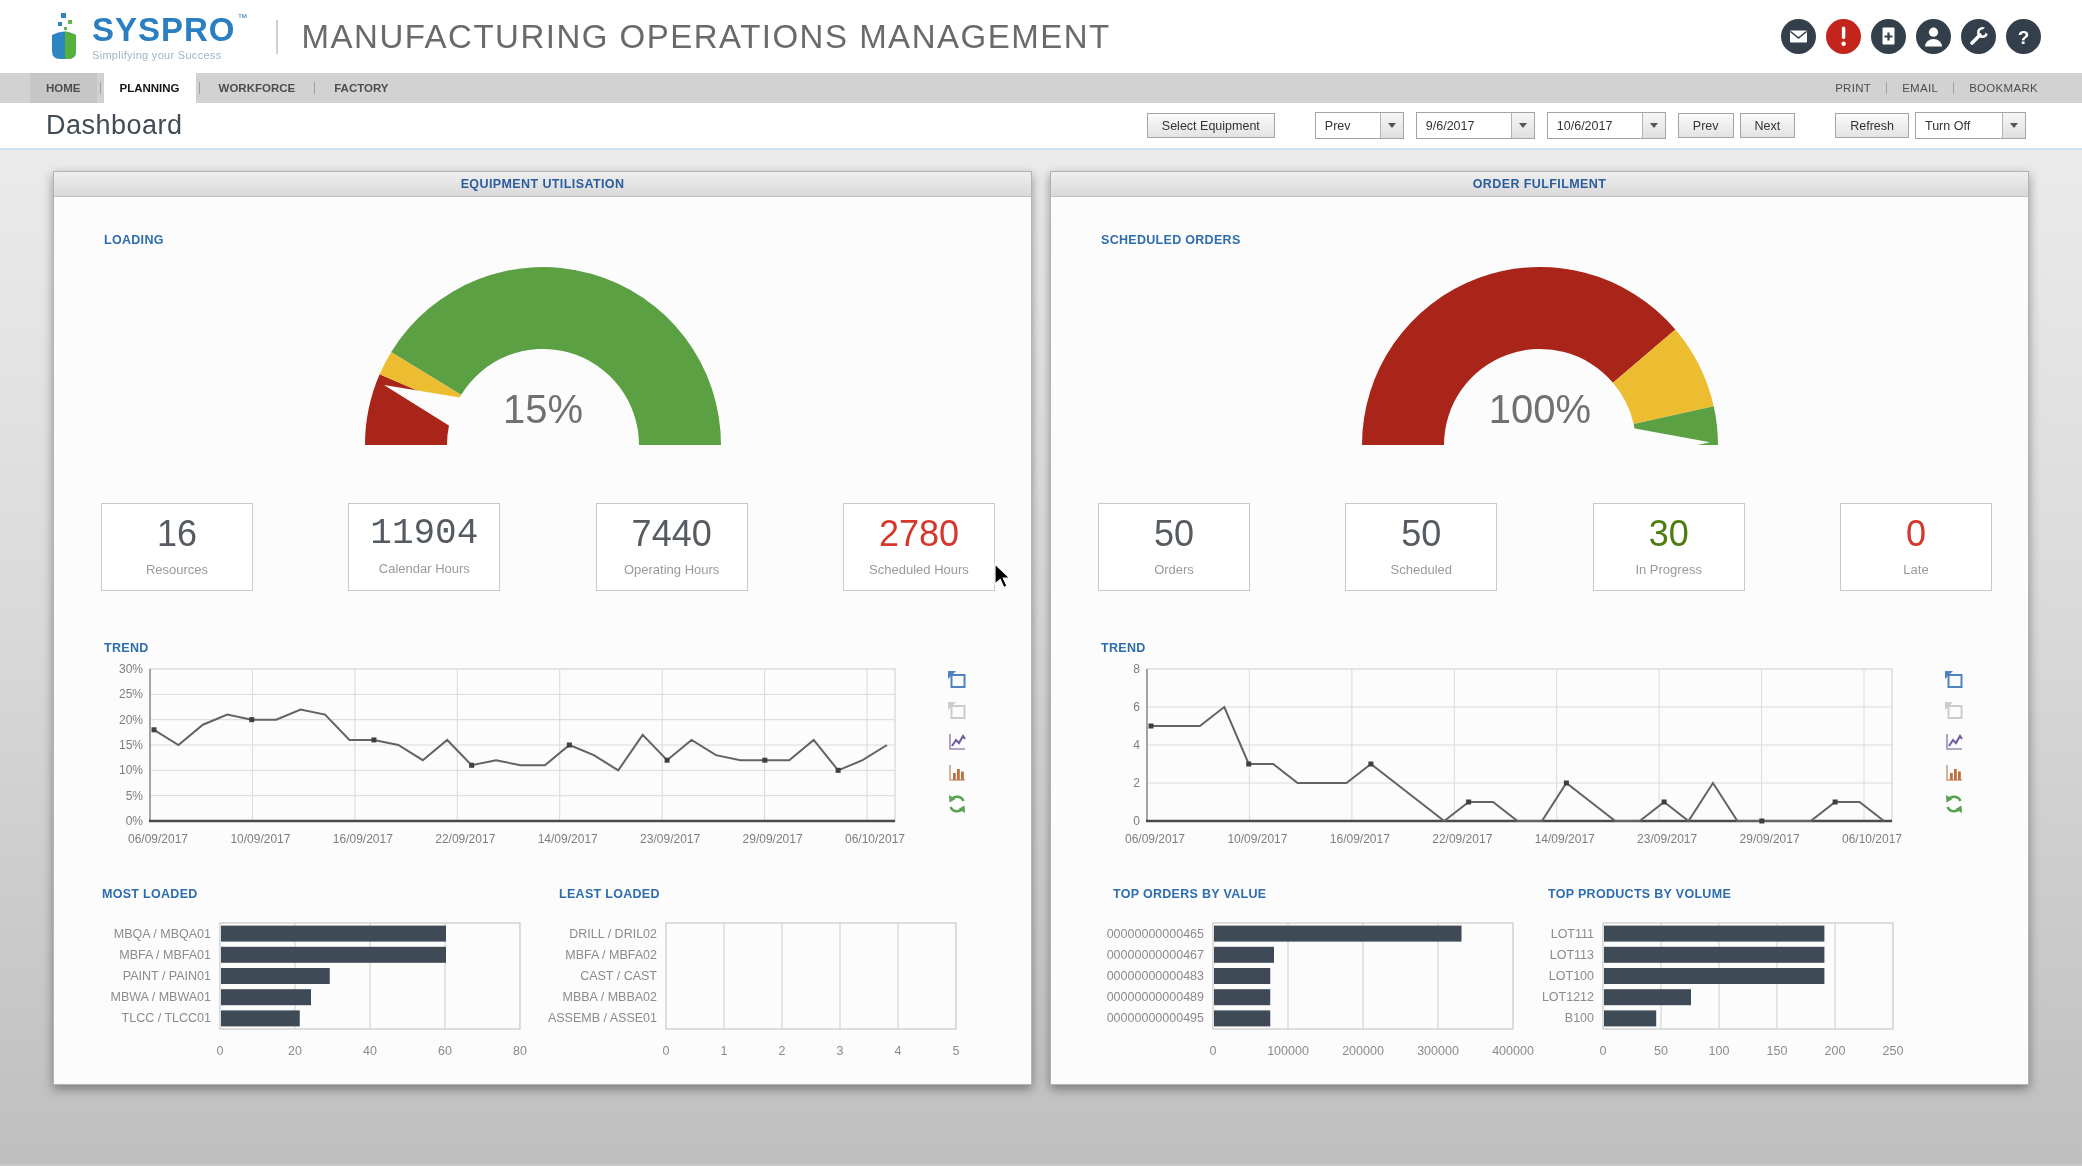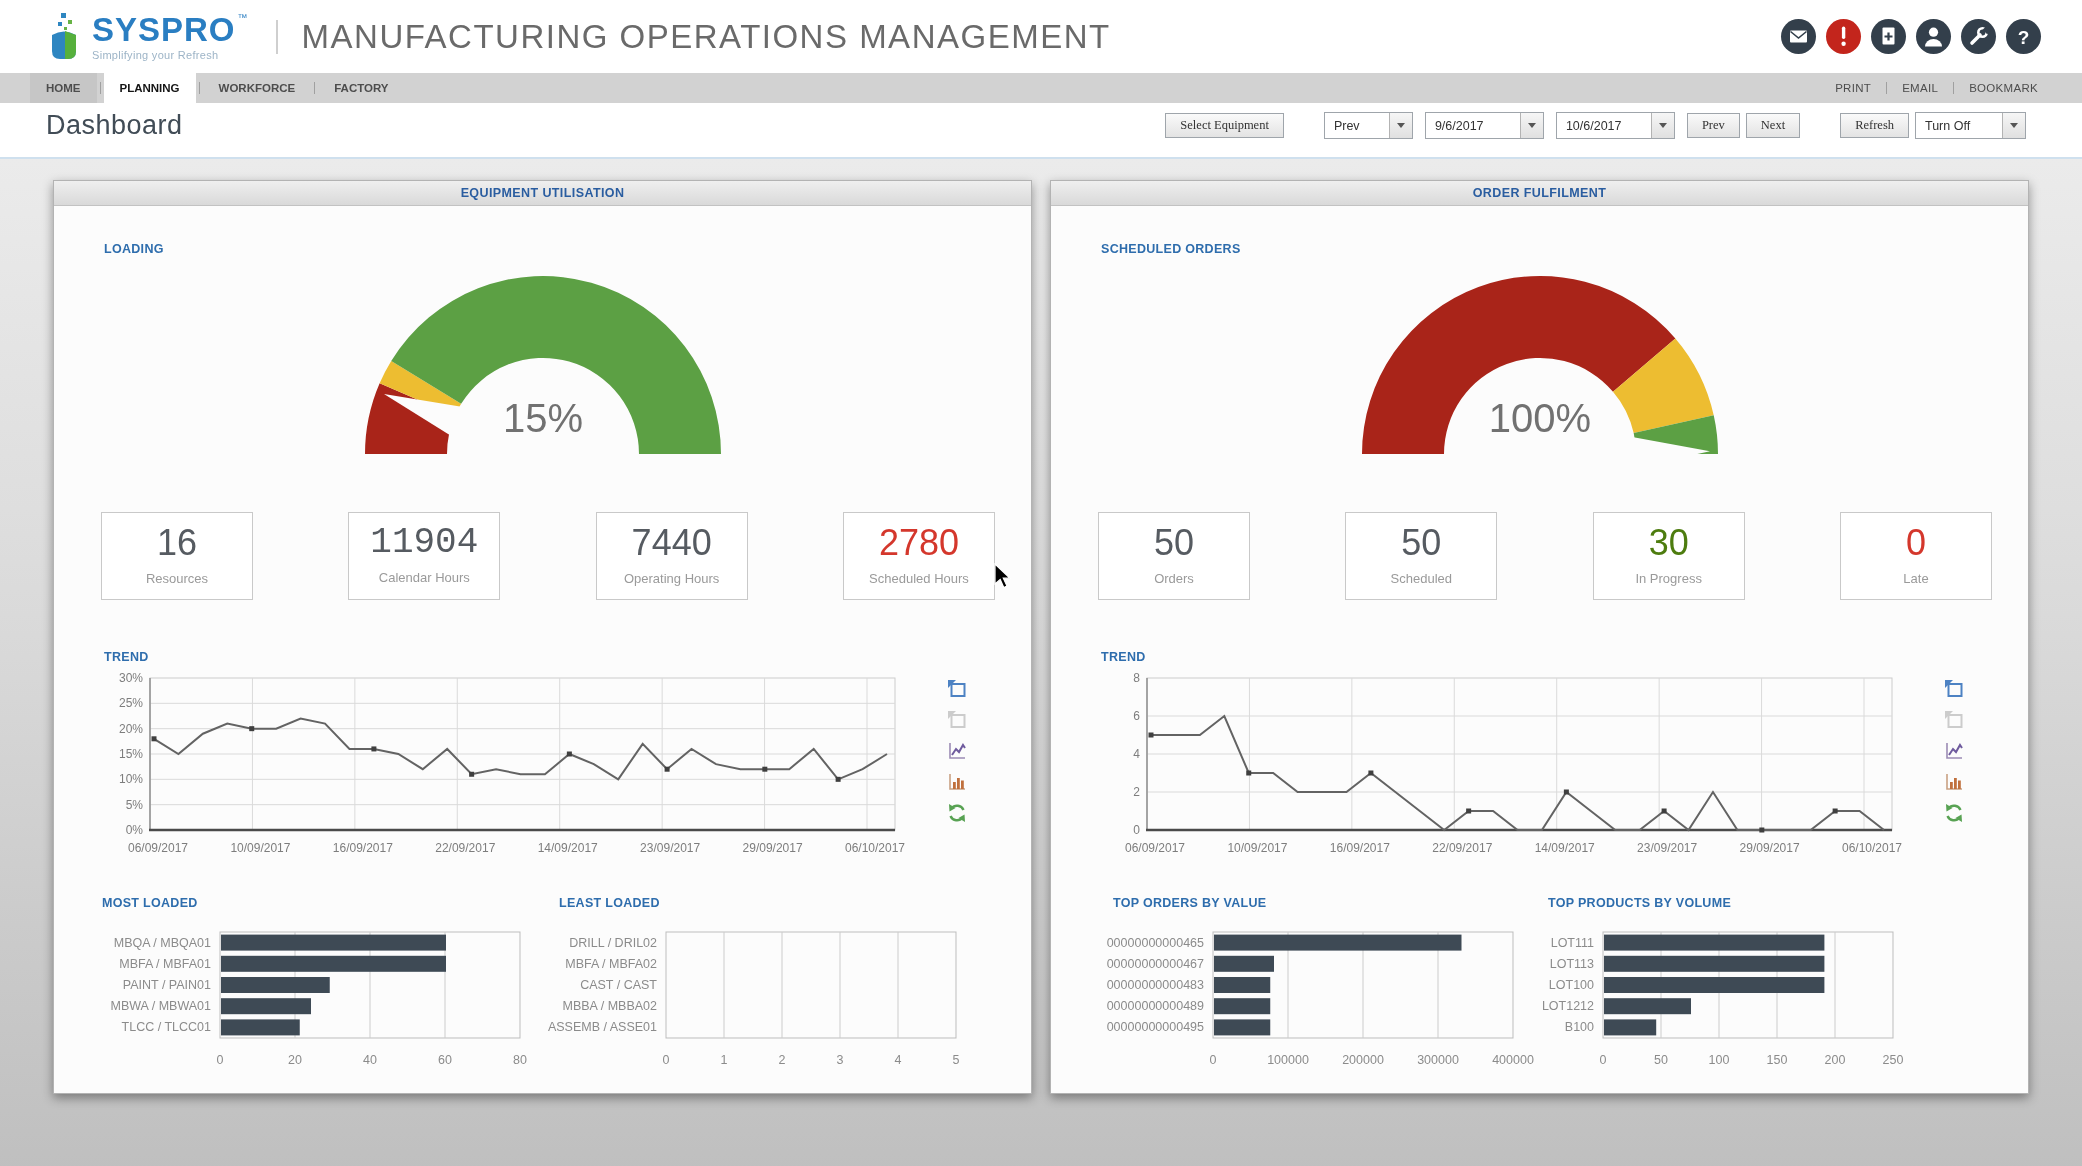--- a/index.html
+++ b/index.html
@@ -25,25 +25,25 @@
   .tabs{display:flex;align-items:stretch}
   .tab{display:flex;align-items:center;padding:0 16px;font-size:11.5px;font-weight:700;color:#4d4d4d;cursor:pointer}
   .tab.home{background:#c6c6c6}
   .tab.active{background:#fff;color:#141414}
   .tsep{width:1px;background:#a0a0a0;height:12px;align-self:center;margin:0 3px}
   .nav-actions{margin-left:auto;display:flex;align-items:center;gap:12px}
   .nav-link{font-size:11.5px;font-weight:400;color:#4d4d4d;cursor:pointer;letter-spacing:.3px}
 
   
   .subheader{height:45px;background:#fff;display:flex;align-items:center;
-             padding:0 56px 9px 46px;border-bottom:2px solid #cfe0ee}
+             padding:0 56px 0 46px;border-bottom:2px solid #cfe0ee}
   .page-title{font-size:27px;color:#414c56;letter-spacing:.5px}
   .controls{margin-left:auto;display:flex;align-items:center}
   .btn{height:25px;padding:0 14px;background:linear-gradient(#fafafa,#e3e3e3);
-       border:1px solid #9fa5ab;font-size:12.5px;color:#333;font-family:Liberation Serif, serif;
+       border:1px solid #9fa5ab;font-size:12.5px;color:#333;font-family:Liberation Sans, sans-serif;
        cursor:pointer;display:flex;align-items:center;white-space:nowrap}
   .combo{height:25px;border:1px solid #9fa5ab;background:#fff;display:flex;align-items:stretch;cursor:pointer}
   .combo .val{padding:0 9px;font-size:12.5px;color:#333;display:flex;align-items:center;white-space:nowrap}
   .combo .dd{width:22px;border-left:1px solid #b3b3b3;background:linear-gradient(#f6f6f6,#e0e0e0);
              display:flex;align-items:center;justify-content:center}
   .dd i{width:0;height:0;border-left:4px solid transparent;border-right:4px solid transparent;border-top:5px solid #555}
   .v48{min-width:46px}.v78{min-width:76px}.v70{min-width:68px}
   .sp6{width:6px}.sp12{width:12px}.sp40{width:40px}
 
   
@@ -78,21 +78,21 @@
     <svg width="40" height="52" viewBox="0 0 40 52">
       <rect x="17" y="2" width="5" height="5" fill="#2e86c1"></rect>
       <rect x="24" y="9" width="4" height="4" fill="#67b345"></rect>
       <rect x="14" y="11" width="4" height="4" fill="#2e86c1"></rect>
       <rect x="20" y="16" width="3" height="3" fill="#67b345"></rect>
       <path d="M8 24 Q20 17 32 24 L32 40 Q32 48 24 48 L16 48 Q8 48 8 40 Z" fill="#2e86c1"></path>
       <path d="M21 20 L32 24 L32 40 Q32 48 24 48 L21 48 Z" fill="#56b03c"></path>
     </svg>
     <div class="logo-text">
       <div class="brand-line"><span class="brand">SYSPRO</span><span class="tm">™</span></div>
-      <div class="tagline">Simplifying your Refresh</div>
+      <div class="tagline">Simplifying your Success</div>
     </div>
   </div>
   <div class="hsep"></div>
   <h1 class="app-title">MANUFACTURING OPERATIONS MANAGEMENT</h1>
   <div class="hicons">
     <span class="cicon">
       <svg width="37" height="37" viewBox="0 0 37 37">
           <circle cx="18.5" cy="18.5" r="17.5" fill="#333f4b"></circle>
           <rect x="10" y="12.5" width="17" height="12" rx="1" fill="#fff"></rect>
           <path d="M10.5 13.5 L18.5 20 L26.5 13.5" fill="none" stroke="#333f4b" stroke-width="1.6"></path>

